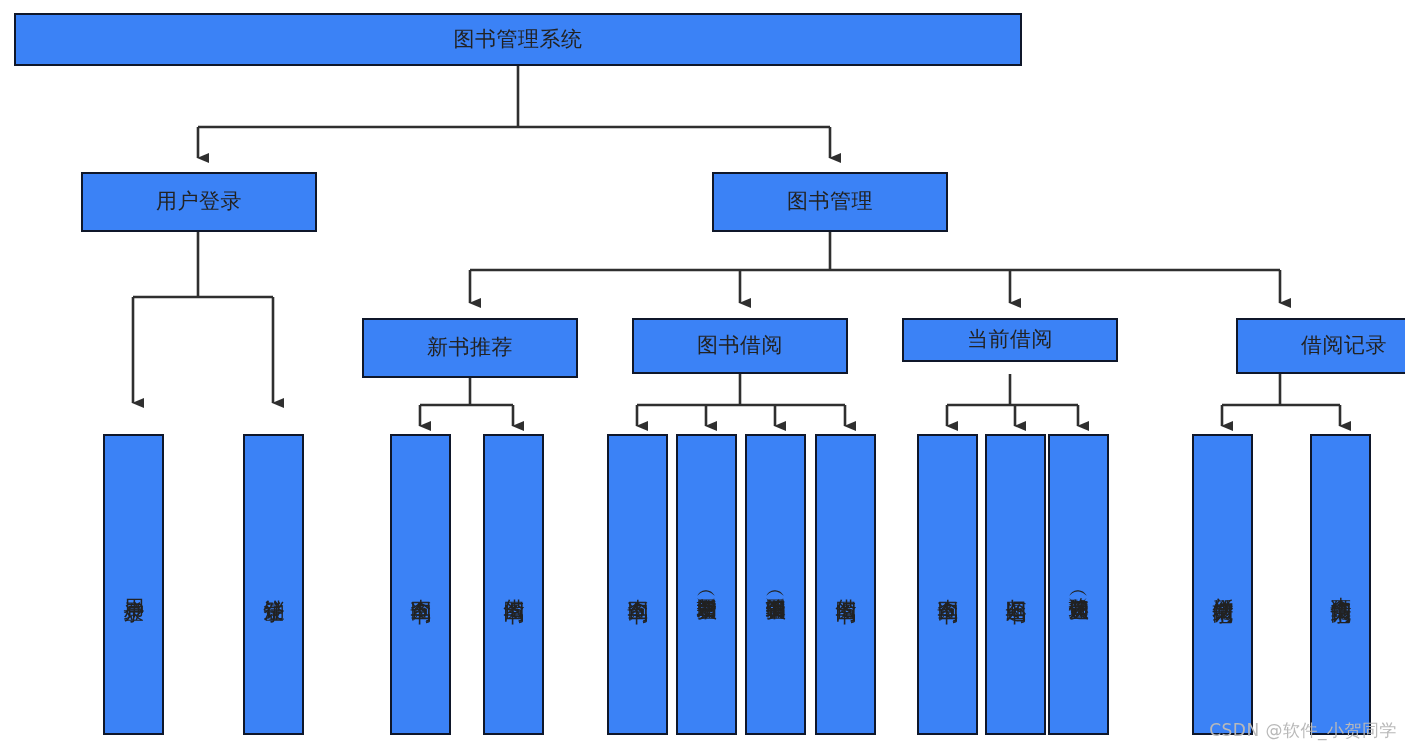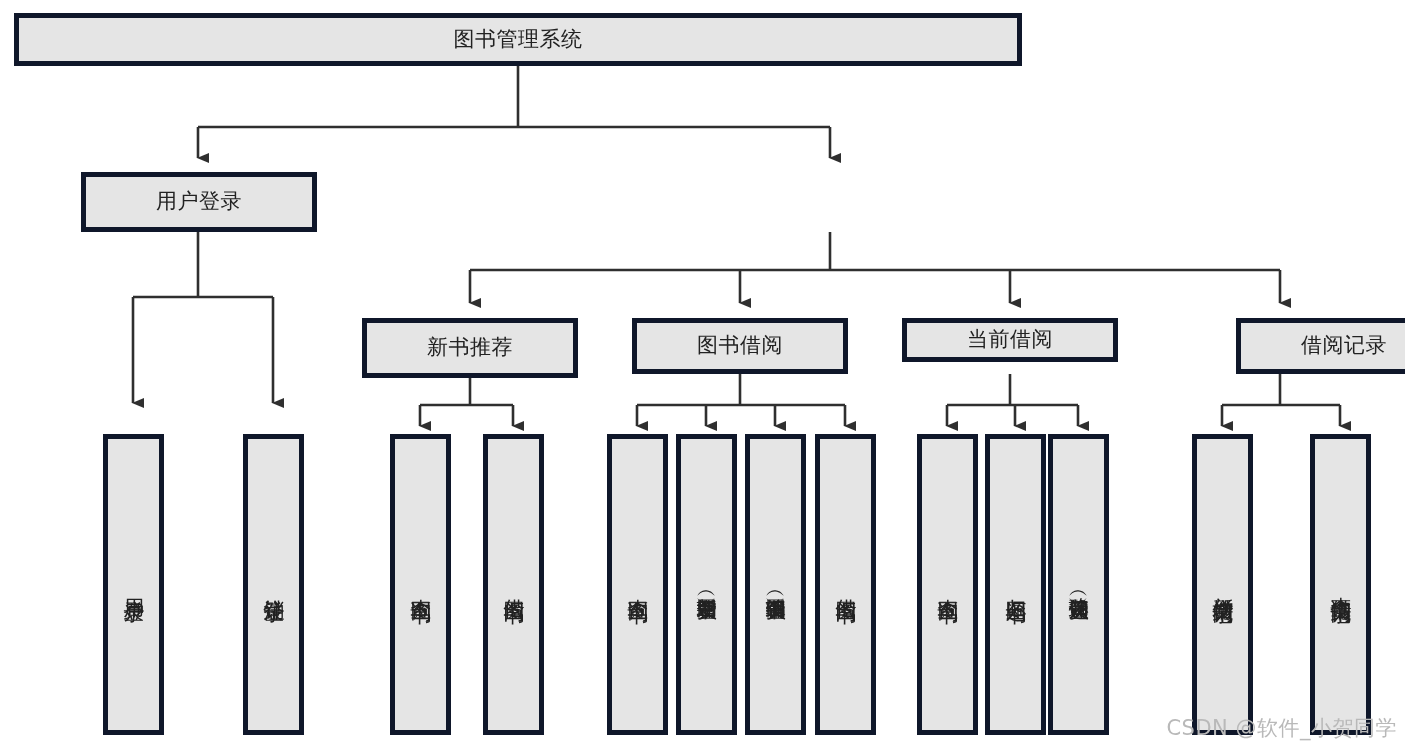--- a/index.html
+++ b/index.html
@@ -21,22 +21,22 @@
     position: absolute;
     left: 0;
     top: 0;
     width: 1405px;
     height: 747px;
     pointer-events: none;
   }
   .node {
     position: absolute;
     box-sizing: border-box;
-    background: #e5e5e5;
-    border: 5px solid #0f172a;
+    background: #3b82f6;
+    border: 2px solid #0f172a;
     display: flex;
     align-items: center;
     justify-content: center;
     color: #222222;
     z-index: 2;
   }
   .node .label {
     display: block;
     text-align: center;
     line-height: 1.02;
@@ -62,21 +62,21 @@
     overflow: visible;
   }
   .node.vert.tall .label {
     font-size: 20px;
     letter-spacing: 0.5px;
   }
   #watermark {
     position: absolute;
     right: 8px;
     bottom: 5px;
-    font-size: 21px;
+    font-size: 17px;
     color: #b9b9b9;
     letter-spacing: 0.5px;
     z-index: 5;
     white-space: nowrap;
     font-family: "DejaVu Sans", "Liberation Sans", sans-serif;
   }
 </style>
 </head>
 <body>
 
@@ -133,20 +133,23 @@
   </svg>
 
   <div class="node horiz" style="left:14px; top:13px; width:1008px; height:53px;">
     <span class="label">图书管理系统</span>
   </div>
 
   <div class="node horiz" style="left:81px; top:172px; width:236px; height:60px;">
     <span class="label">用户登录</span>
   </div>
 
+  <div class="node horiz" style="left:712px; top:172px; width:236px; height:60px;">
+    <span class="label">图书管理</span>
+  </div>
 
   <div class="node horiz" style="left:362px; top:318px; width:216px; height:60px;">
     <span class="label">新书推荐</span>
   </div>
 
   <div class="node horiz" style="left:632px; top:318px; width:216px; height:56px;">
     <span class="label">图书借阅</span>
   </div>
 
   <div class="node horiz" style="left:902px; top:318px; width:216px; height:44px;">

